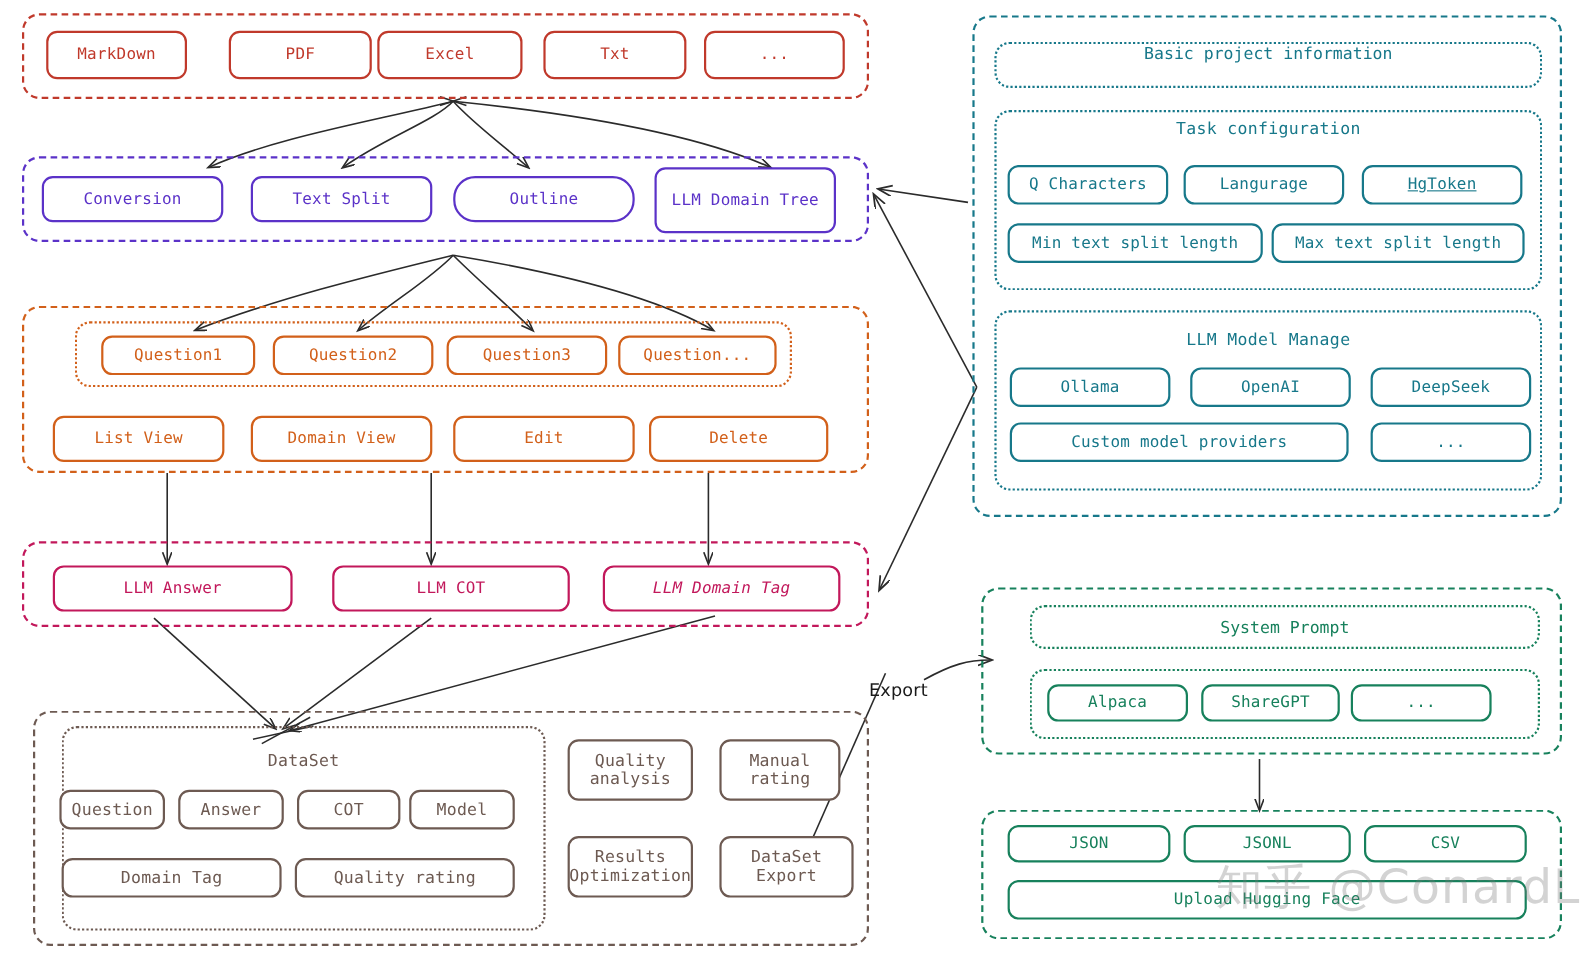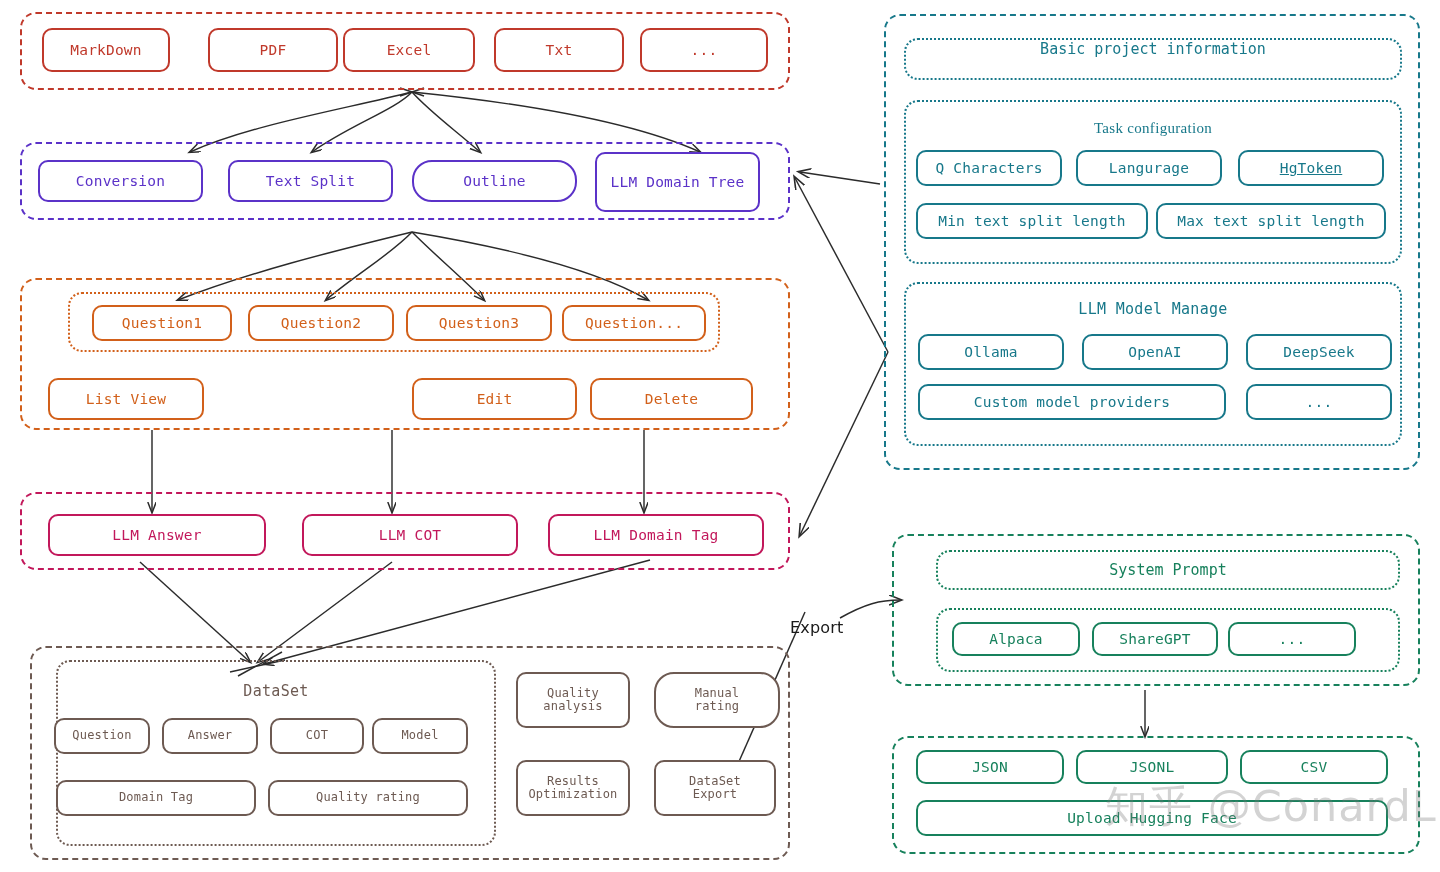--- a/index.html
+++ b/index.html
@@ -31,21 +31,21 @@
     border-radius:10px;
     background:#fff;
     display:flex;align-items:center;justify-content:center;
     text-align:center;
     font-size:14.5px;
     letter-spacing:0.2px;
     line-height:1.12;
     white-space:pre-line;
   }
   .node.thin{border-width:2px;}
-  .node.small{font-size:12px;}
+  .node.small{font-size:15px;}
 
   
   .grouptitle{
     position:absolute;
     font-size:15px;
     text-align:center;
     letter-spacing:0.3px;
   }
 
   
@@ -146,57 +146,58 @@
   <div class="node c-purple" style="left:595px;top:152px;width:165px;height:60px;">LLM Domain Tree</div>
 
   <div class="group c-orange-b" style="left:20px;top:278px;width:770px;height:152px;"></div>
   <div class="group dotted c-orange-b" style="left:68px;top:292px;width:652px;height:60px;"></div>
   <div class="node thin c-orange" style="left:92px;top:305px;width:140px;height:36px;">Question1</div>
   <div class="node thin c-orange" style="left:248px;top:305px;width:146px;height:36px;">Question2</div>
   <div class="node thin c-orange" style="left:406px;top:305px;width:146px;height:36px;">Question3</div>
   <div class="node thin c-orange" style="left:562px;top:305px;width:144px;height:36px;">Question...</div>
 
   <div class="node c-orange" style="left:48px;top:378px;width:156px;height:42px;">List View</div>
+  <div class="node c-orange" style="left:228px;top:378px;width:165px;height:42px;">Domain View</div>
   <div class="node c-orange" style="left:412px;top:378px;width:165px;height:42px;">Edit</div>
   <div class="node c-orange" style="left:590px;top:378px;width:163px;height:42px;">Delete</div>
 
   <div class="group c-magenta-b" style="left:20px;top:492px;width:770px;height:78px;"></div>
   <div class="node c-magenta" style="left:48px;top:514px;width:218px;height:42px;">LLM Answer</div>
   <div class="node c-magenta" style="left:302px;top:514px;width:216px;height:42px;">LLM COT</div>
-  <div class="node c-magenta" style="left:548px;top:514px;width:216px;height:42px;">LLM Domain Tag</div>
+  <div class="node c-magenta" style="left:548px;top:514px;width:216px;height:42px;font-style:italic;">LLM Domain Tag</div>
 
   <div class="group c-brown-b" style="left:30px;top:646px;width:760px;height:214px;"></div>
   <div class="group dotted c-brown-b" style="left:56px;top:660px;width:440px;height:186px;"></div>
   <div class="grouptitle c-brown" style="left:56px;top:682px;width:440px;">DataSet</div>
 
   <div class="node small thin c-brown" style="left:54px;top:718px;width:96px;height:36px;">Question</div>
   <div class="node small thin c-brown" style="left:162px;top:718px;width:96px;height:36px;">Answer</div>
   <div class="node small thin c-brown" style="left:270px;top:718px;width:94px;height:36px;">COT</div>
   <div class="node small thin c-brown" style="left:372px;top:718px;width:96px;height:36px;">Model</div>
 
   <div class="node small thin c-brown" style="left:56px;top:780px;width:200px;height:36px;">Domain Tag</div>
   <div class="node small thin c-brown" style="left:268px;top:780px;width:200px;height:36px;">Quality rating</div>
 
   <div class="node small c-brown" style="left:516px;top:672px;width:114px;height:56px;">Quality
 analysis</div>
-  <div class="node small c-brown" style="left:654px;top:672px;width:126px;height:56px;border-radius:20px;">Manual
+  <div class="node small c-brown" style="left:654px;top:672px;width:110px;height:56px;">Manual
 rating</div>
   <div class="node small c-brown" style="left:516px;top:760px;width:114px;height:56px;">Results
 Optimization</div>
   <div class="node small c-brown" style="left:654px;top:760px;width:122px;height:56px;">DataSet
 Export</div>
 
   <div class="group c-teal-b" style="left:884px;top:14px;width:536px;height:456px;"></div>
 
   <div class="group dotted c-teal-b" style="left:904px;top:38px;width:498px;height:42px;display:flex;align-items:flex-start;justify-content:center;">
     <span class="c-teal" style="font-size:15px;">Basic project information</span>
   </div>
 
   <div class="group dotted c-teal-b" style="left:904px;top:100px;width:498px;height:164px;"></div>
-  <div class="grouptitle c-teal" style="left:904px;top:120px;width:498px;font-family:Liberation Serif, serif;">Task configuration</div>
+  <div class="grouptitle c-teal" style="left:904px;top:108px;width:498px;">Task configuration</div>
   <div class="node thin c-teal" style="left:916px;top:150px;width:146px;height:36px;">Q Characters</div>
   <div class="node thin c-teal" style="left:1076px;top:150px;width:146px;height:36px;">Langurage</div>
   <div class="node thin c-teal" style="left:1238px;top:150px;width:146px;height:36px;text-decoration:underline;">HgToken</div>
   <div class="node thin c-teal" style="left:916px;top:203px;width:232px;height:36px;">Min text split length</div>
   <div class="node thin c-teal" style="left:1156px;top:203px;width:230px;height:36px;border-radius:10px;">Max text split length</div>
 
   <div class="group dotted c-teal-b" style="left:904px;top:282px;width:498px;height:164px;"></div>
   <div class="grouptitle c-teal" style="left:904px;top:300px;width:498px;">LLM Model Manage</div>
   <div class="node thin c-teal" style="left:918px;top:334px;width:146px;height:36px;">Ollama</div>
   <div class="node thin c-teal" style="left:1082px;top:334px;width:146px;height:36px;">OpenAI</div>

